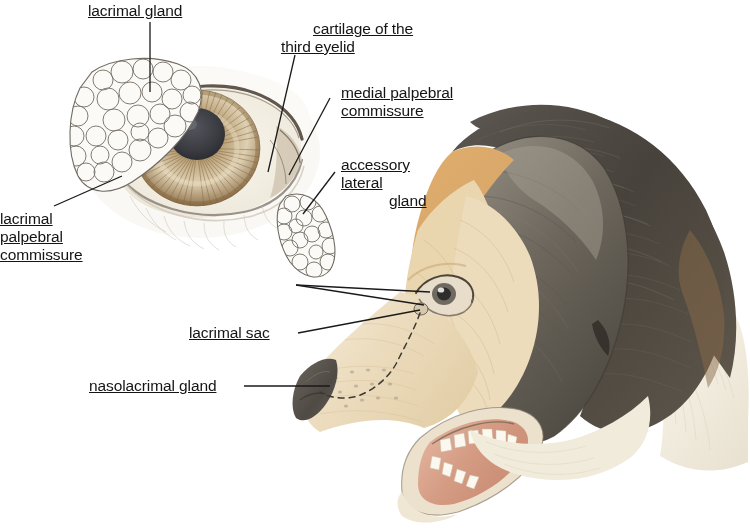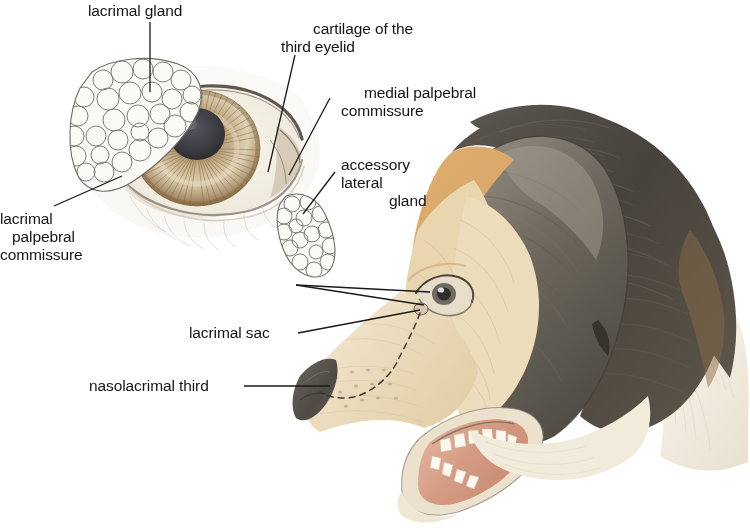--- a/index.html
+++ b/index.html
@@ -30,20 +30,21 @@
   }
   .anno-label {
     position: absolute;
     font-family: "Liberation Sans", sans-serif;
     font-size: 15.5px;
     line-height: 17.5px;
     color: #141414;
     letter-spacing: -0.1px;
     white-space: pre;
     font-weight: 400;
+    text-decoration: underline;
   }
 </style>
 </head>
 <body>
 
 <div id="figure-root">
 
   <svg class="figure-canvas" viewBox="0 0 750 530">
     <defs>
       <radialGradient id="irisGrad" cx="50%" cy="42%" r="60%">
@@ -478,29 +479,29 @@
       <line x1="298" y1="333" x2="420" y2="310"></line>
       <line x1="244" y1="386" x2="330" y2="386"></line>
     </g>
   </svg>
 
   <div class="anno-label" style="left:88px; top:2px;">lacrimal gland</div>
 
   <div class="anno-label" style="left:281px; top:20px;margin-left:32px;">cartilage of the</div>
   <div class="anno-label" style="left:281px; top:38px;">third eyelid</div>
 
-  <div class="anno-label" style="left:341px; top:84px;margin-left:23px;">medial palpebral</div>
+  <div class="anno-label" style="left:341px; top:84px;">medial palpebral</div>
   <div class="anno-label" style="left:341px; top:102px;">commissure</div>
 
   <div class="anno-label" style="left:341px; top:156px;">accessory</div>
   <div class="anno-label" style="left:341px; top:174px;">lateral</div>
   <div class="anno-label" style="left:341px; top:192px;margin-left:48px;">gland</div>
 
   <div class="anno-label" style="left:0px; top:210px;">lacrimal</div>
-  <div class="anno-label" style="left:12px; top:228px;">palpebral</div>
+  <div class="anno-label" style="left:0px; top:228px;">palpebral</div>
   <div class="anno-label" style="left:0px; top:246px;">commissure</div>
 
 
   <div class="anno-label" style="left:189px; top:324px;">lacrimal sac</div>
 
-  <div class="anno-label" style="left:89px; top:377px;">nasolacrimal third</div>
+  <div class="anno-label" style="left:89px; top:377px;">nasolacrimal gland</div>
 
 </div>
 
 </body></html>

